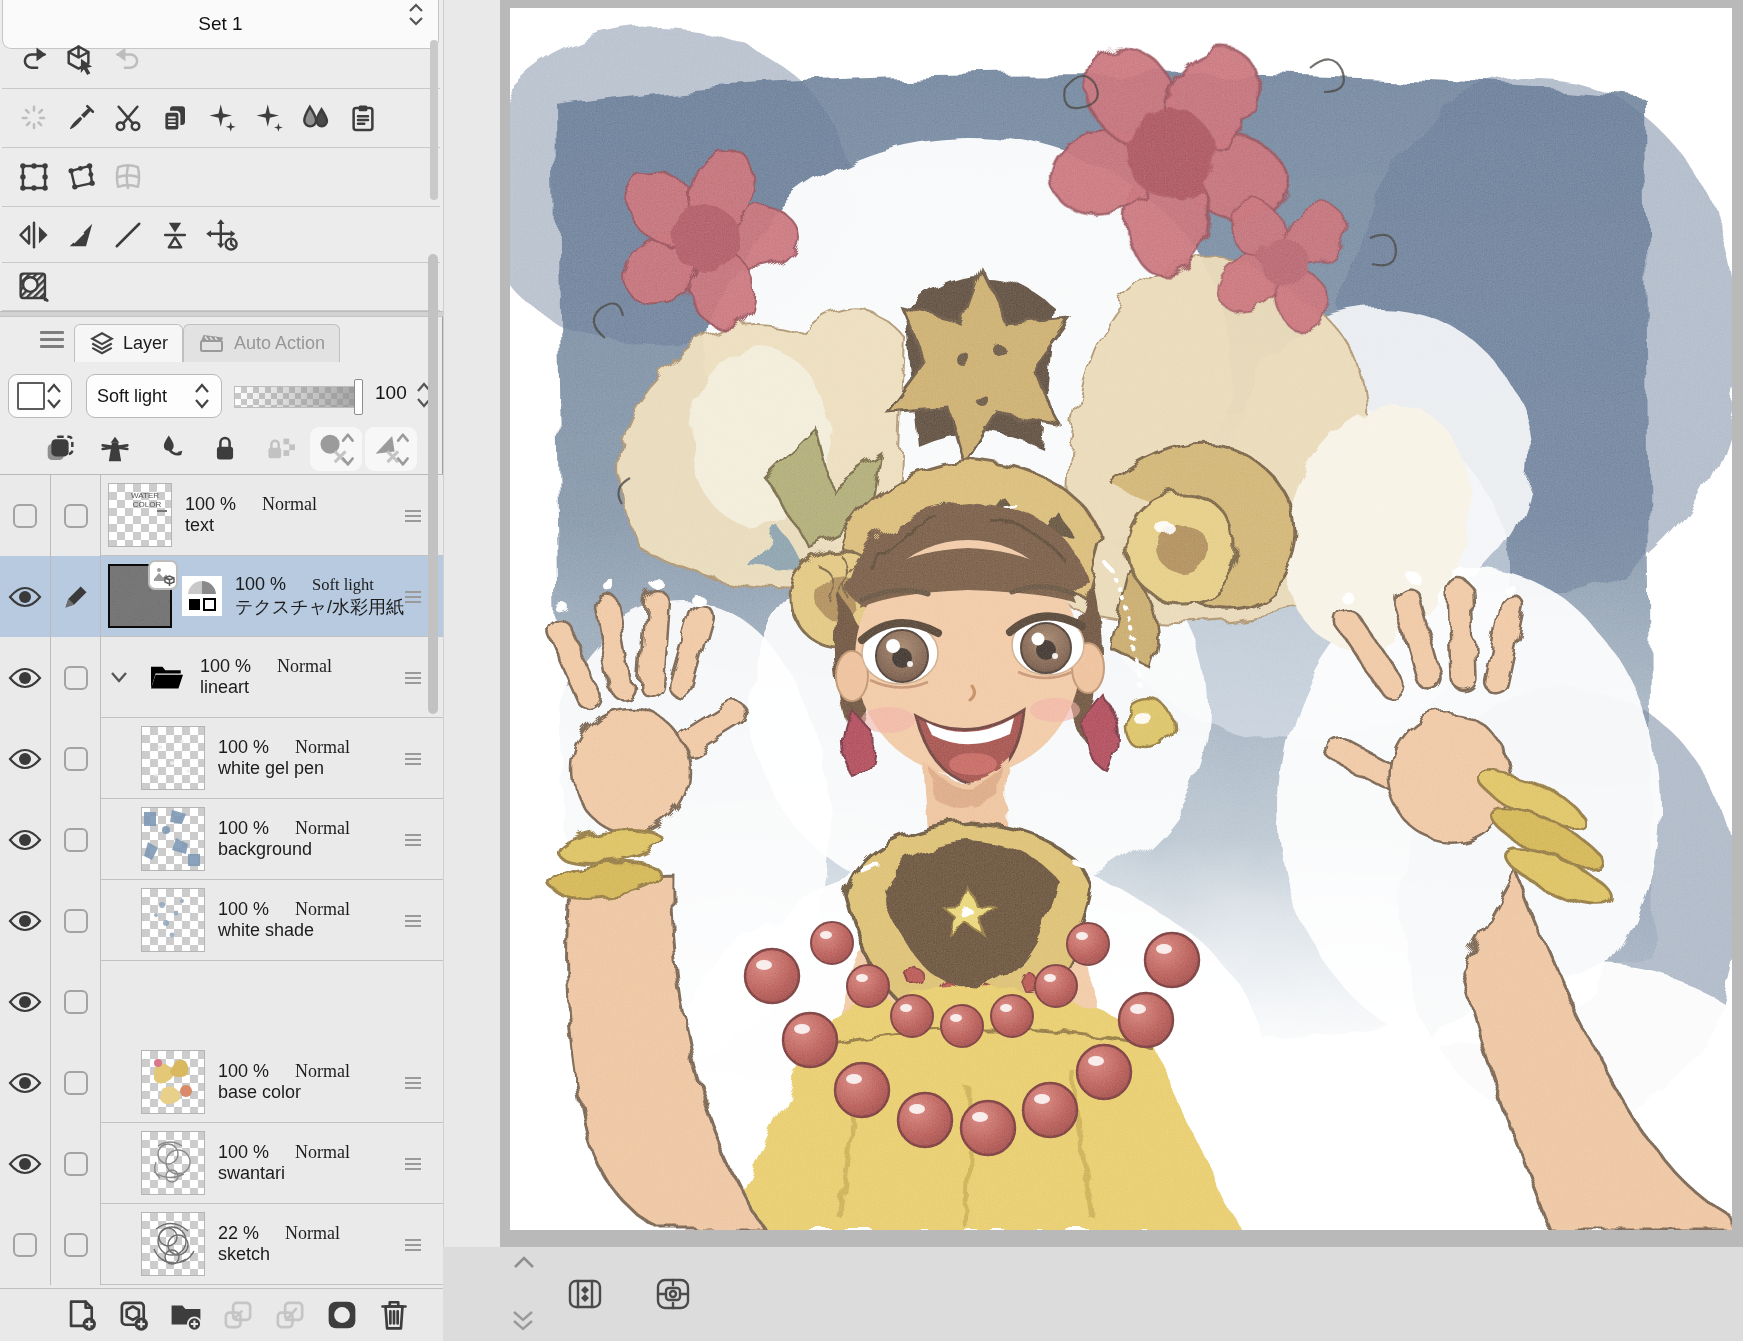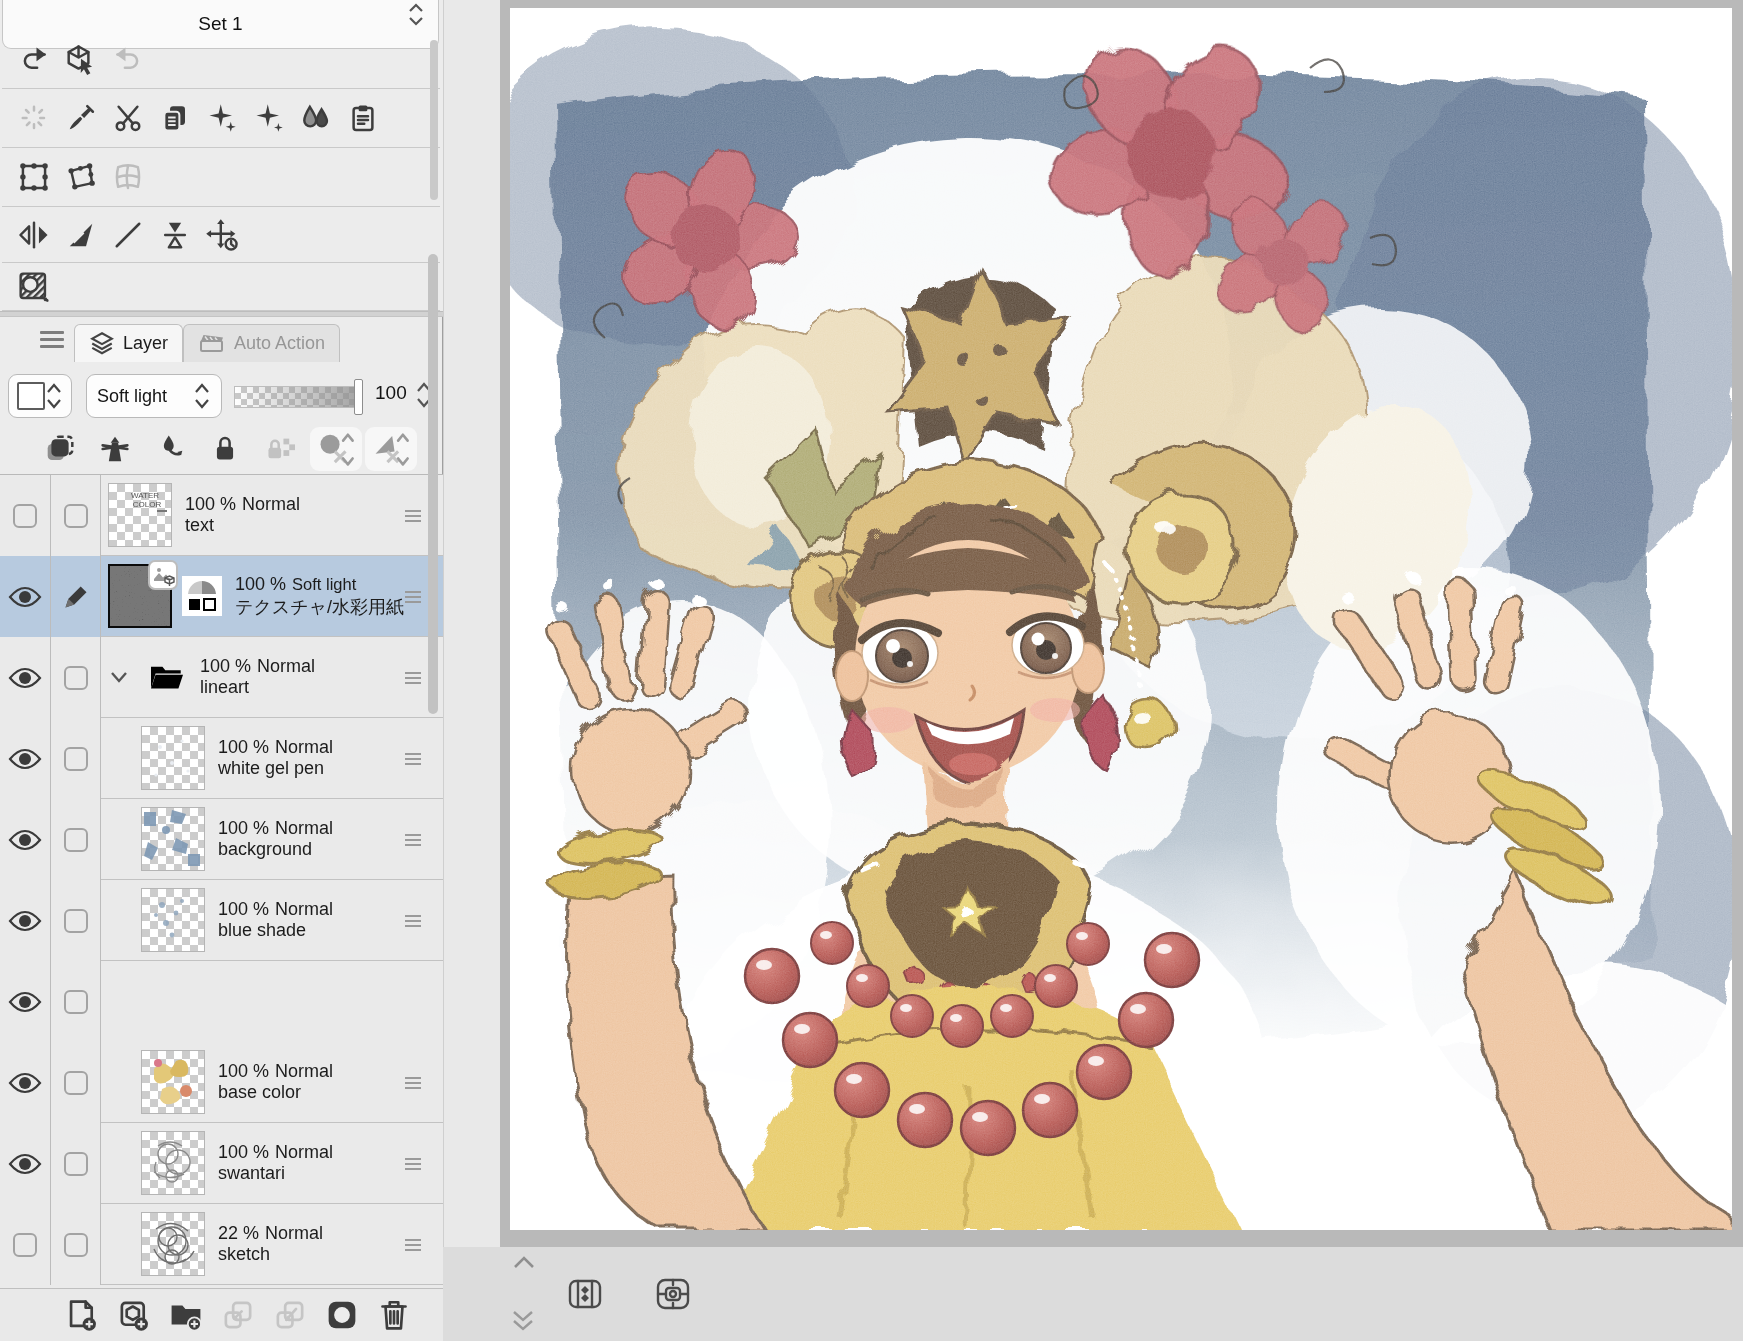--- a/index.html
+++ b/index.html
@@ -58,21 +58,21 @@
   .lrow.selected{background:#b7cadf;}
   .chkbox{width:24px;height:24px;border:2px solid #a3a3a3;border-radius:6px;background:transparent;box-sizing:border-box;}
   .thumb{position:relative;width:64px;height:64px;margin-left:7px;border:1px solid #b5b5b5;background-color:#fff;background-image:linear-gradient(45deg,#ccc 25%,transparent 25%,transparent 75%,#ccc 75%),linear-gradient(45deg,#ccc 25%,transparent 25%,transparent 75%,#ccc 75%);background-position:0 0,8px 8px;background-size:16px 16px;box-sizing:border-box;flex:0 0 auto;}
   .lrow.indent .thumb{margin-left:40px;}
   .thumb.dark{background:#454545;border:2px solid #0b0b0b;outline:2px solid #c9c9c9;outline-offset:-4px;}
   .thumb svg{position:absolute;inset:0;}
   .mat-badge{position:absolute;right:-8px;top:-6px;width:30px;height:30px;background:#fff;border:2px solid #bdbdbd;border-radius:7px;box-sizing:border-box;}
   .tex-icon{width:40px;height:40px;background:#fff;margin-left:10px;flex:0 0 auto;}
   .meta{margin-left:13px;min-width:0;}
   .line1{font-size:18px;color:#1c1c1c;white-space:nowrap;}
-  .line1 .mode{margin-left:6px;}
+  .line1 .mode{margin-left:26px;font-family:Liberation Serif, serif;}
   .lrow.selected .line1 .mode{font-size:16.5px;}
   .line2{font-size:18px;color:#1c1c1c;white-space:nowrap;}
   .grip{position:absolute;right:22px;top:50%;width:16px;height:2px;background:#9a9a9a;box-shadow:0 -5px 0 #9a9a9a,0 5px 0 #9a9a9a;}
   .fold-chev{margin-left:8px;flex:0 0 auto;}
   .folder-ic{margin-left:18px;flex:0 0 auto;}
   .pencil-ic svg .sf{fill:#3a3a3a;}
   .list-scroll{position:absolute;right:4px;top:254px;width:10px;height:460px;background:#c2c2c2;border-radius:5px;}
   
   .layer-footer{position:absolute;left:0;top:1288px;width:443px;height:53px;background:#e9e9e9;border-top:1px solid #bfbfbf;display:flex;align-items:center;box-sizing:border-box;padding-left:56px;}
   .fico{width:52px;display:flex;justify-content:center;}
@@ -583,21 +583,21 @@
                     <circle cx="34" cy="24" r="2.4"></circle>
                     <circle cx="24" cy="34" r="3"></circle>
                     <circle cx="40" cy="12" r="2"></circle>
                     <circle cx="30" cy="46" r="2.4"></circle>
                     <circle cx="14" cy="26" r="2"></circle>
                   </g>
                 </svg>
               </div>
               <div class="meta">
                 <div class="line1"><span>100 %</span><span class="mode">Normal</span></div>
-                <div class="line2">blue shade</div>
+                <div class="line2">white shade</div>
               </div>
               <span class="grip"></span>
             </div>
           </div>
         </div>
         <div class="lrow indent">
           <div class="cols">
             <div class="col-eye eye-ic">
               <svg width="34" height="24" viewBox="0 0 34 24">
                 <path d="M2 12Q17 -6 32 12Q17 30 2 12Z" fill="none" stroke="#3a3a3a" stroke-width="2.2"></path>

